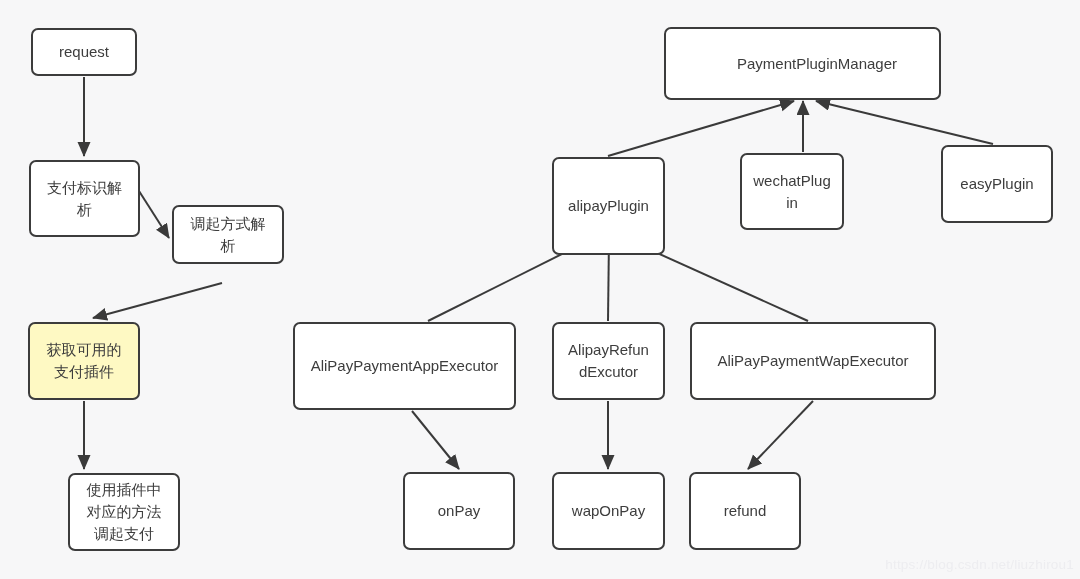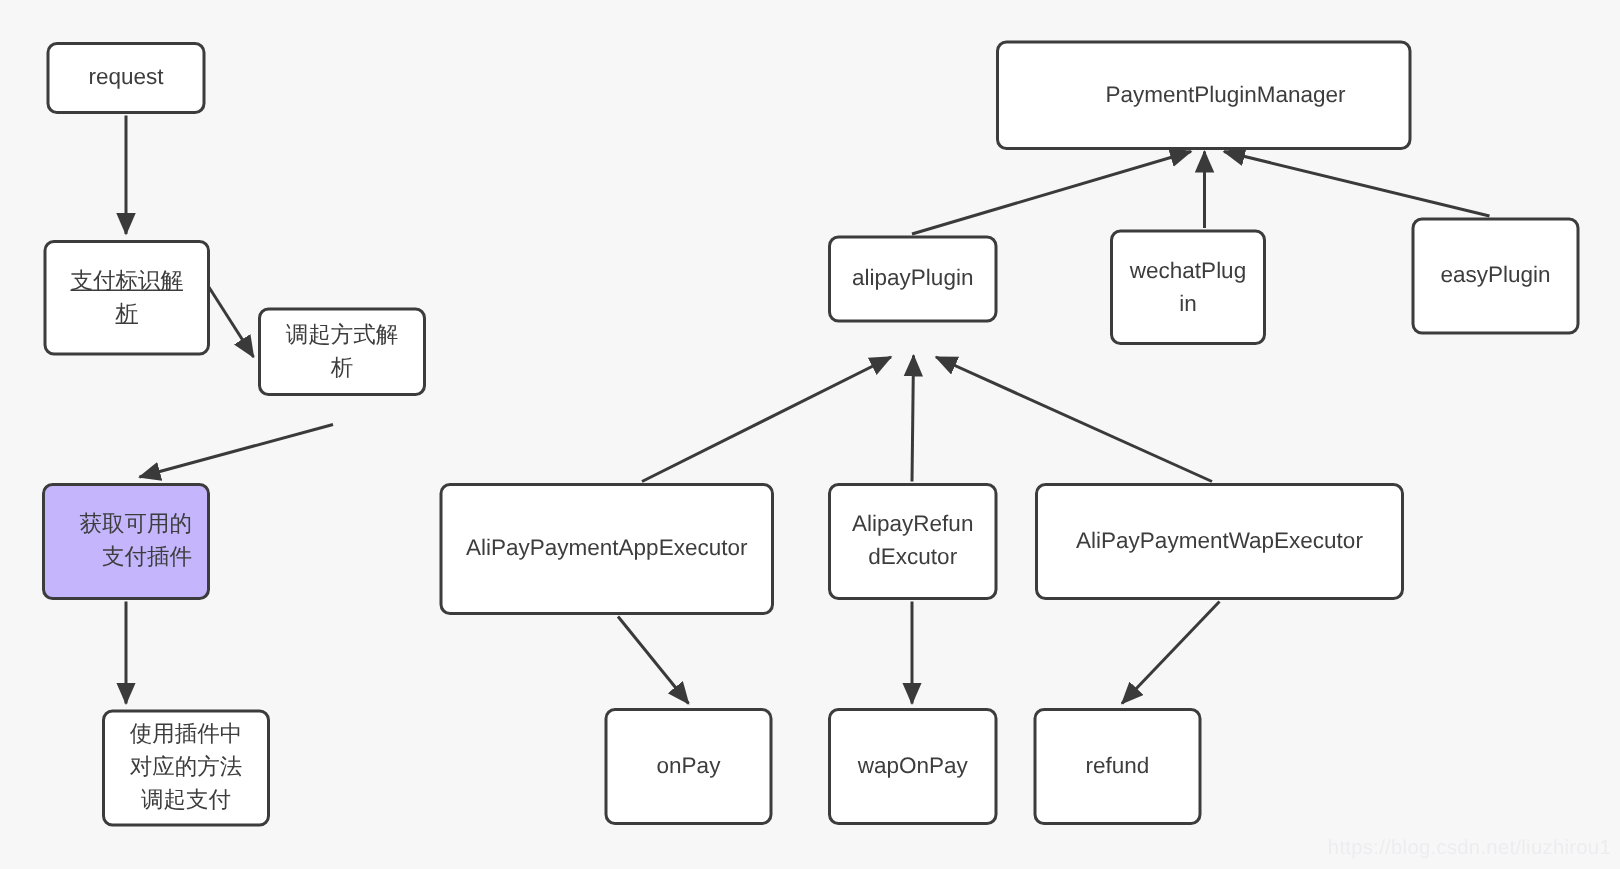--- a/index.html
+++ b/index.html
@@ -65,36 +65,36 @@
         <line x1="808" y1="321" x2="624" y2="238" stroke="#3a3a3a" stroke-width="2" marker-end="url(#arrowhead)"></line>
         <line x1="412" y1="411" x2="459" y2="469" stroke="#3a3a3a" stroke-width="2" marker-end="url(#arrowhead)"></line>
         <line x1="608" y1="401" x2="608" y2="469" stroke="#3a3a3a" stroke-width="2" marker-end="url(#arrowhead)"></line>
         <line x1="813" y1="401" x2="748" y2="469" stroke="#3a3a3a" stroke-width="2" marker-end="url(#arrowhead)"></line>
       </g>
   </svg>
 
   <div class="node" style="left: 31px; top: 28px; width: 106px; height: 48px; background: rgb(255, 255, 255); border-color: rgb(60, 60, 60); color: rgb(61, 61, 61);">
       <span>request</span>
     </div>
-    <div class="node" style="left: 29px; top: 160px; width: 111px; height: 77px; background: rgb(255, 255, 255); border-color: rgb(60, 60, 60); color: rgb(61, 61, 61); text-decoration: underline;">
+    <div class="node" style="left: 29px; top: 160px; width: 111px; height: 77px; background: rgb(255, 255, 255); border-color: rgb(60, 60, 60); color: rgb(61, 61, 61);">
       <span>支付标识解析</span>
     </div>
     <div class="node" style="left: 172px; top: 205px; width: 112px; height: 59px; background: rgb(255, 255, 255); border-color: rgb(60, 60, 60); color: rgb(61, 61, 61);">
       <span>调起方式解析</span>
     </div>
-    <div class="node" style="left: 28px; top: 322px; width: 112px; height: 78px; background: #c4b5fd; border-color: rgb(60, 60, 60); color: rgb(61, 61, 61); text-align: right;">
+    <div class="node" style="left: 28px; top: 322px; width: 112px; height: 78px; background: #fef9c3; border-color: rgb(60, 60, 60); color: rgb(61, 61, 61);">
       <span>获取可用的支付插件</span>
     </div>
     <div class="node" style="left: 28px; top: 473px; width: 112px; height: 78px; background: rgb(255, 255, 255); border-color: rgb(60, 60, 60); color: rgb(61, 61, 61); margin-left: 40px;">
       <span>使用插件中对应的方法调起支付</span>
     </div>
     <div class="node" style="left: 664px; top: 27px; width: 277px; height: 73px; background: rgb(255, 255, 255); border-color: rgb(60, 60, 60); color: rgb(61, 61, 61); padding-left: 39px;">
       <span>PaymentPluginManager</span>
     </div>
-    <div class="node" style="left: 552px; top: 157px; width: 113px; height: 58px; background: rgb(255, 255, 255); border-color: rgb(60, 60, 60); color: rgb(61, 61, 61);">
+    <div class="node" style="left: 552px; top: 157px; width: 113px; height: 98px; background: rgb(255, 255, 255); border-color: rgb(60, 60, 60); color: rgb(61, 61, 61);">
       <span>alipayPlugin</span>
     </div>
     <div class="node" style="left: 740px; top: 153px; width: 104px; height: 77px; background: rgb(255, 255, 255); border-color: rgb(60, 60, 60); color: rgb(61, 61, 61);">
       <span>wechatPlugin</span>
     </div>
     <div class="node" style="left: 941px; top: 145px; width: 112px; height: 78px; background: rgb(255, 255, 255); border-color: rgb(60, 60, 60); color: rgb(61, 61, 61);">
       <span>easyPlugin</span>
     </div>
     <div class="node" style="left: 293px; top: 322px; width: 223px; height: 88px; background: rgb(255, 255, 255); border-color: rgb(60, 60, 60); color: rgb(61, 61, 61);">
       <span>AliPayPaymentAppExecutor</span>

